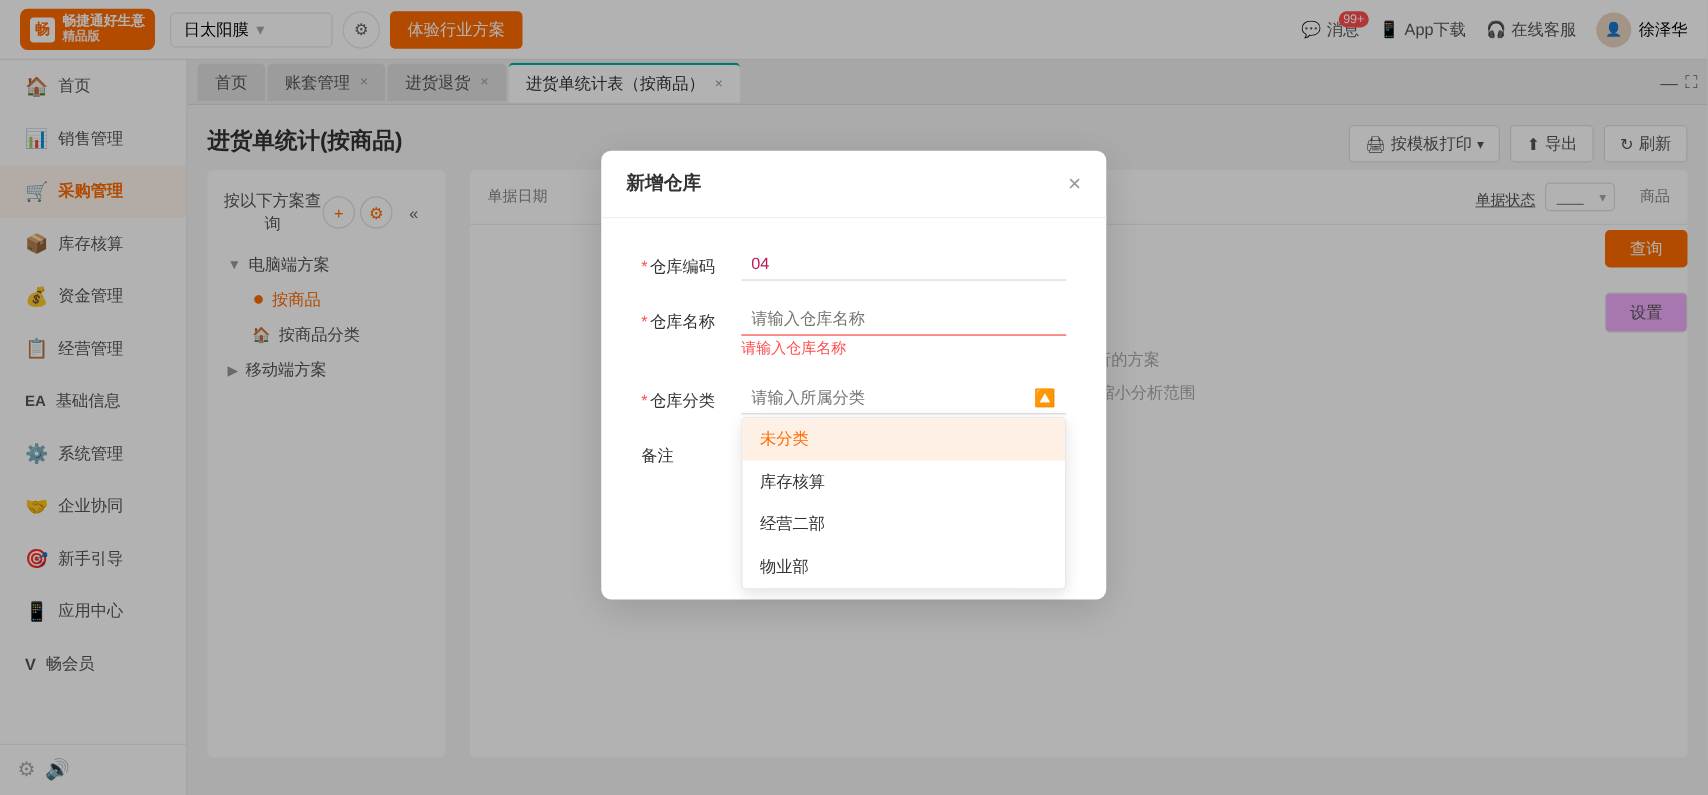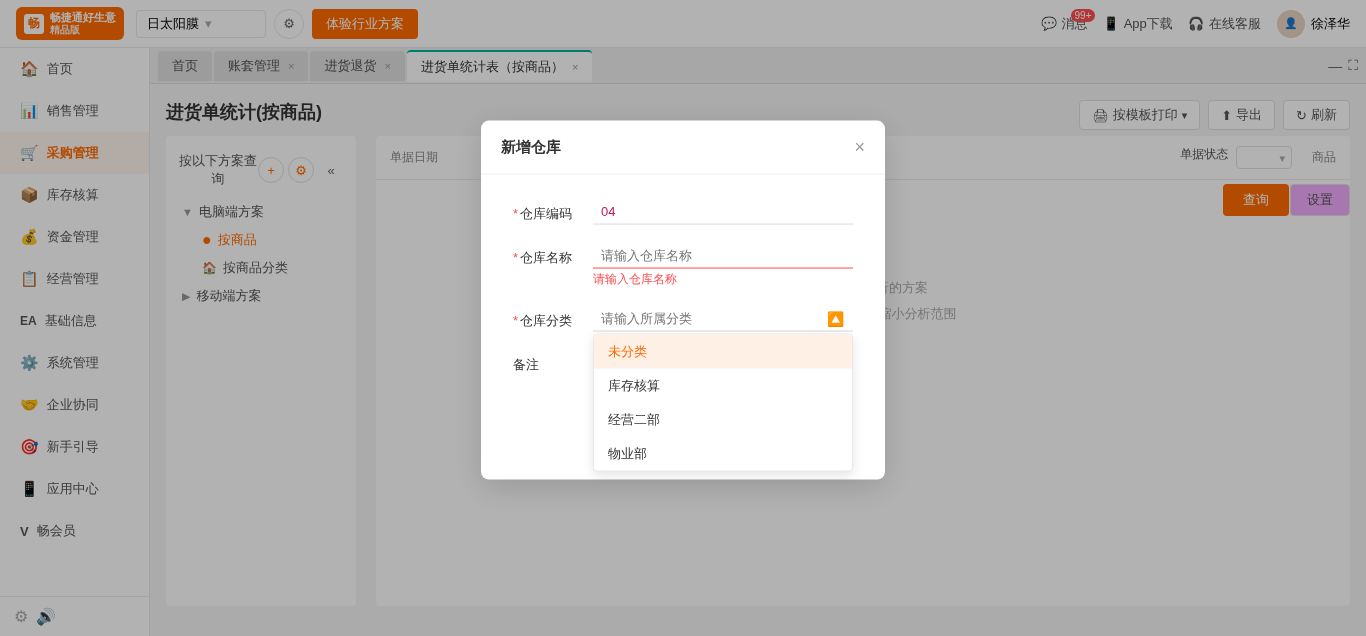--- a/index.html
+++ b/index.html
@@ -102,21 +102,21 @@
     .panel-tree { padding: 0 8px; }
     .tree-node { display: flex; align-items: center; gap: 6px; padding: 5px 8px; cursor: pointer; font-size: 13px; color: #555; border-radius: 4px; }
     .tree-node.active { color: #ff6a00; }
     .tree-node-icon { font-size: 11px; color: #999; }
     .tree-node-orange { color: #ff6a00; font-size: 16px; }
 
     .right-panel { flex: 1; background: #fff; border-radius: 4px; }
     .right-panel-header { display: flex; align-items: center; padding: 10px 14px; border-bottom: 1px solid #eee; color: #888; font-size: 12px; gap: 20px; }
     .right-panel-header span { cursor: pointer; }
 
-    .status-section { display: flex; align-items: flex-start; gap: 8px; margin-left: auto; }
+    .status-section { display: flex; align-items: flex-end; gap: 8px; margin-left: auto; text-decoration: underline; }
     .status-label { color: #555; }
   </style>
 </head>
 <body>
 
 <div class="overlay"></div>
 
 <div class="top-bar">
   <div class="logo-area">
     <div class="logo-icon">畅</div>
@@ -306,21 +306,21 @@
             <div style="font-size:40px;margin-bottom:12px;opacity:0.3;">📊</div>
             <div style="color:#aaa;font-size:13px;margin-bottom:8px;">请先选择要分析的方案</div>
             <div style="display:flex;align-items:center;gap:6px;">
               <span style="width:18px;height:18px;border-radius:50%;background:#e0e0e0;display:inline-flex;align-items:center;justify-content:center;font-size:11px;color:#999;">⊙</span>
               <span style="color:#aaa;font-size:13px;">用[过滤]条件来缩小分析范围</span>
             </div>
           </div>
         </div>
       </div>
 
-      <div style="position:absolute;top:100px;right:16px;display:flex;gap:1px;">
+      <div style="position:absolute;top:100px;right:16px;display:flex;flex-direction:column;gap:20px;">
         <button class="query-btn">查询</button>
         <button class="settings-btn">设置</button>
       </div>
     </div>
   </div>
 </div>
 
 <div class="dialog">
   <div class="dialog-header">
     <span class="dialog-title">新增仓库</span>

